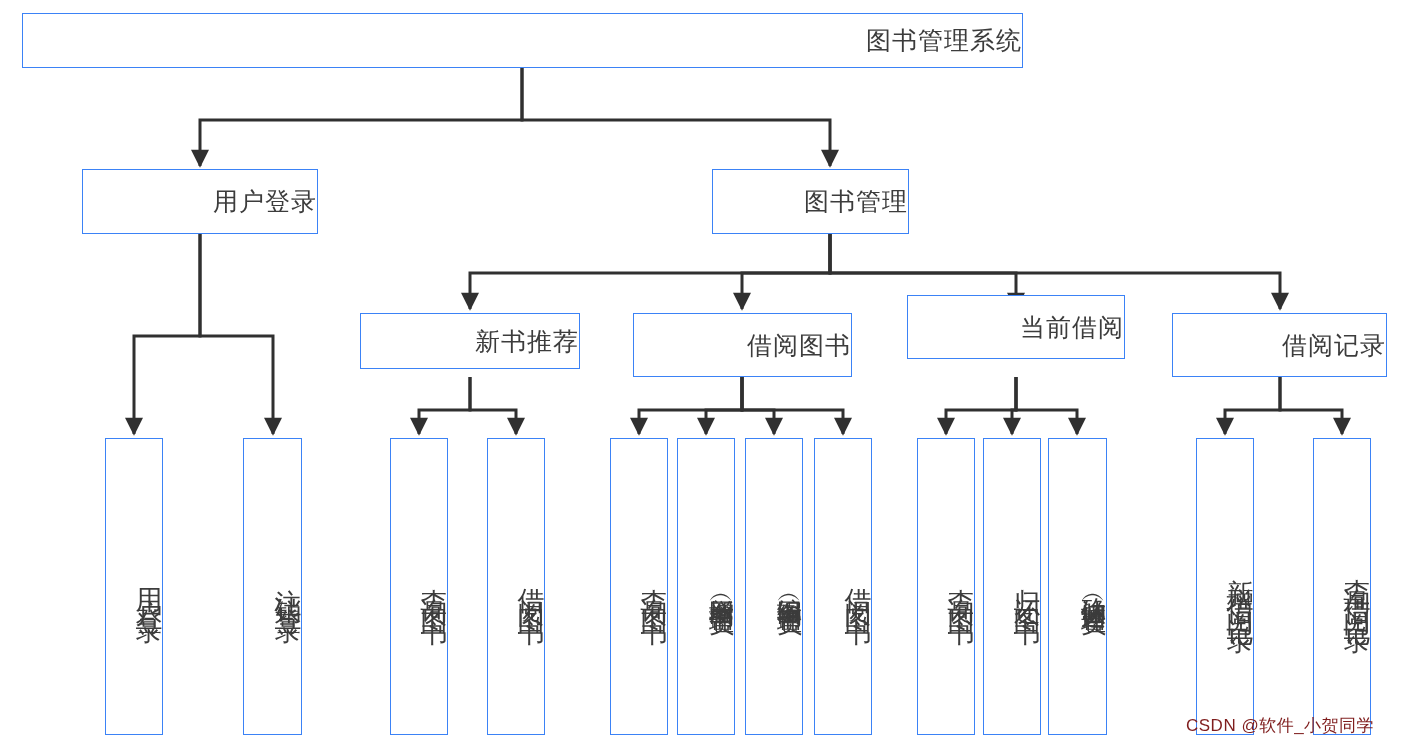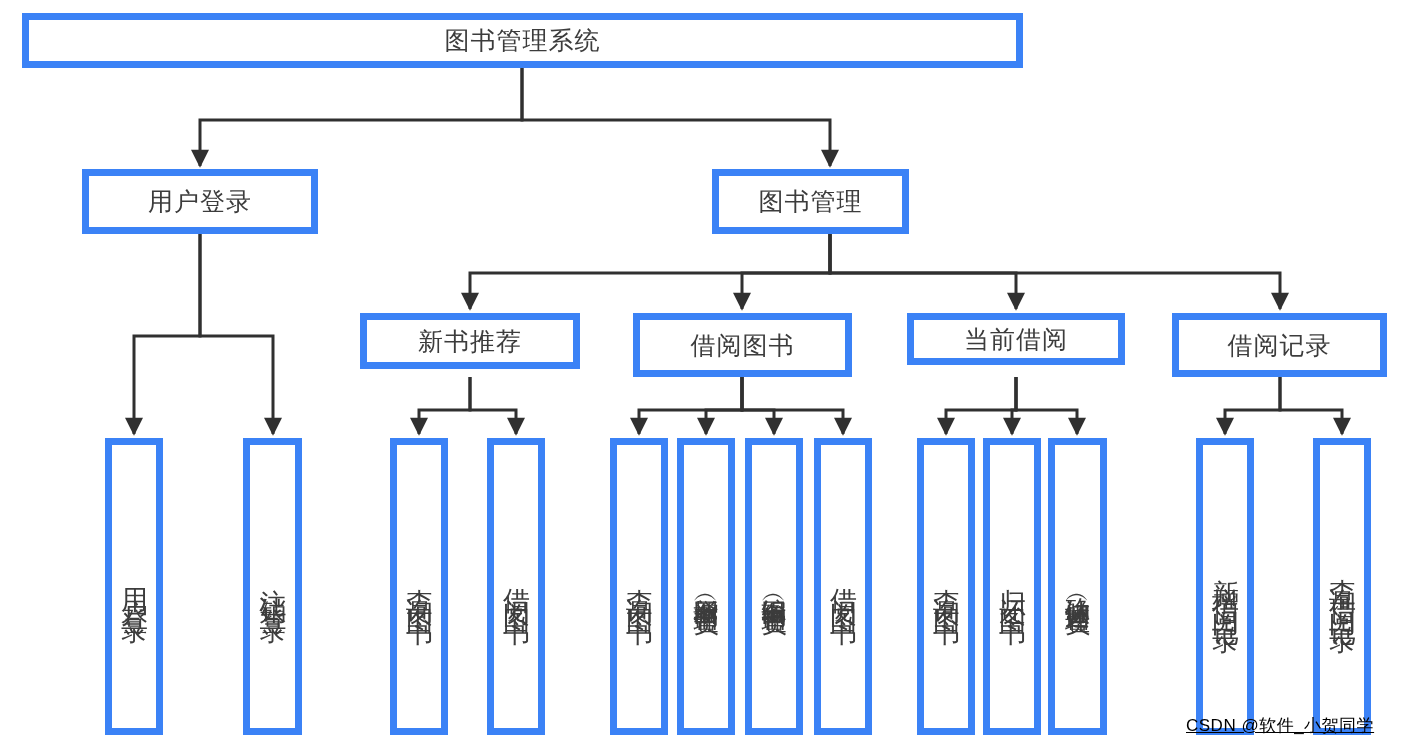--- a/index.html
+++ b/index.html
@@ -3,34 +3,34 @@
 <meta charset="utf-8">
 <style>
   html,body{margin:0;padding:0;background:#ffffff;}
   .canvas{
     position:relative;width:1405px;height:747px;background:#ffffff;
     font-family:"Liberation Sans",sans-serif;overflow:hidden;
   }
   .connectors{position:absolute;left:0;top:0;z-index:0;}
   .node{
     position:absolute;z-index:1;box-sizing:border-box;
-    background:#ffffff;border:7px solid #3b82f6;
-    display:flex;align-items:center;justify-content:center;
+    background:#ffffff;border:1px solid #3b82f6;
+    display:flex;align-items:center;justify-content:flex-end;
     color:#3c3c3c;
   }
   .hlabel{font-size:25px;letter-spacing:1px;white-space:nowrap;}
   .vtext{
     writing-mode:vertical-rl;text-orientation:mixed;
     font-size:27px;letter-spacing:10px;line-height:1;
     color:#3c3c3c;
   }
   .vtext.tight{font-size:25px;letter-spacing:2px;}
   .watermark{
     position:absolute;z-index:2;left:1186px;top:714px;
-    font-size:17px;color:#000000;letter-spacing:0.5px;white-space:nowrap;text-decoration:underline;
+    font-size:17px;color:#7f1d1d;letter-spacing:0.5px;white-space:nowrap;
   }
 </style>
 </head>
 <body>
 
 <div class="canvas">
 
   <svg class="connectors" width="1405" height="747" viewBox="0 0 1405 747">
     <defs>
       <marker id="arrow" viewBox="0 0 10 10" refX="9" refY="5" markerWidth="6.5" markerHeight="6" orient="auto-start-reverse">
@@ -77,21 +77,21 @@
   <div class="node" style="left:712px;top:169px;width:197px;height:65px">
     <span class="hlabel">图书管理</span>
   </div>
 
   <div class="node" style="left:360px;top:313px;width:220px;height:56px">
     <span class="hlabel">新书推荐</span>
   </div>
   <div class="node" style="left:633px;top:313px;width:219px;height:64px">
     <span class="hlabel">借阅图书</span>
   </div>
-  <div class="node" style="left:907px;top:313px;width:218px;height:52px">
+  <div class="node" style="left:907px;top:295px;width:218px;height:64px">
     <span class="hlabel">当前借阅</span>
   </div>
   <div class="node" style="left:1172px;top:313px;width:215px;height:64px">
     <span class="hlabel">借阅记录</span>
   </div>
 
   <div class="node" style="left:105px;top:438px;width:58px;height:297px">
     <span class="vtext">用户登录</span>
   </div>
   <div class="node" style="left:243px;top:438px;width:59px;height:297px">

